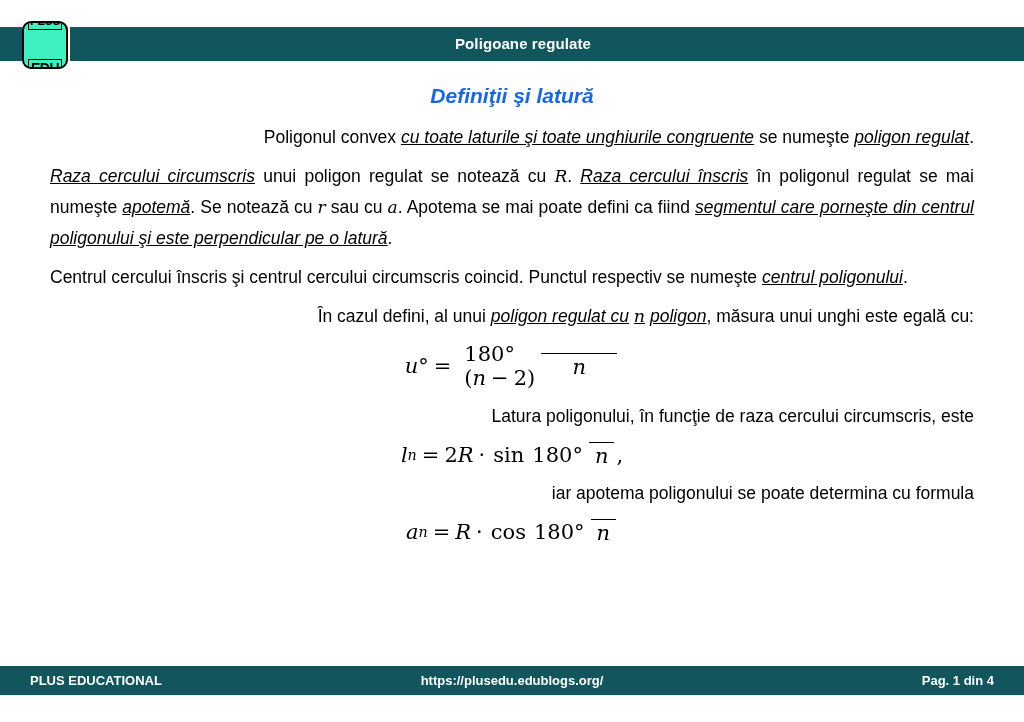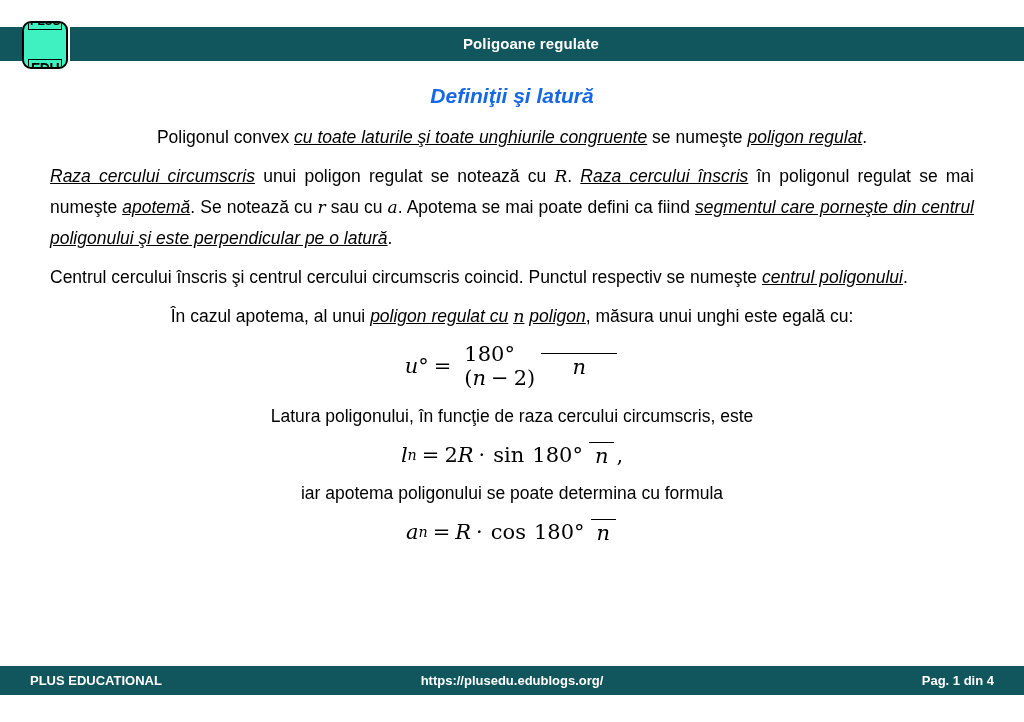--- a/index.html
+++ b/index.html
@@ -45,21 +45,20 @@
     left: 70px;
     top: 0;
     width: 906px;
     height: 34px;
     line-height: 34px;
     text-align: center;
     color: #ffffff;
     font-size: 15px;
     font-weight: bold;
     letter-spacing: 0.1px;
-    margin-left: 8px;
   }
 
   
   .logo {
     position: absolute;
     left: 22px;
     top: 21px;
     width: 46px;
     height: 48px;
     background: #3ff0c0;
@@ -105,21 +104,21 @@
     color: #1668e8;
     font-size: 21px;
     font-weight: bold;
     font-style: italic;
     margin: 6px 0 14px 0;
   }
   p.para {
     font-size: 17.5px;
     line-height: 1.77;
     margin: 0 0 8px 0;
-    text-align: center;
+    text-align: right;
   }
   p.justify {
     text-align: justify;
     text-justify: inter-word;
   }
   .defterm {
     font-style: italic;
     text-decoration: underline;
   }
   .mathvar {
@@ -223,21 +222,21 @@
 <div class="doc">
 
   <div class="doc-title">Definiţii şi latură</div>
 
   <p class="para"><span>Poligonul convex </span><span class="defterm">cu toate laturile şi toate unghiurile congruente</span><span> se numeşte </span><span class="defterm">poligon regulat</span><span>.</span></p>
 
   <p class="para justify"><span class="defterm">Raza cercului circumscris</span><span> unui poligon regulat se notează cu </span><span class="mathvar">R</span><span>. </span><span class="defterm">Raza cercului înscris</span><span> în poligonul regulat se mai numeşte </span><span class="defterm">apotemă</span><span>. Se notează cu </span><span class="mathvar">r</span><span> sau cu </span><span class="mathvar">a</span><span>. Apotema se mai poate defini ca fiind </span><span class="defterm">segmentul care porneşte din centrul poligonului şi este perpendicular pe o latură</span><span>.</span></p>
 
   <p class="para justify"><span>Centrul cercului înscris şi centrul cercului circumscris coincid. Punctul respectiv se numeşte </span><span class="defterm">centrul poligonului</span><span>.</span></p>
 
-  <p class="para"><span>În cazul apotema, al unui </span><span class="defterm">poligon regulat cu</span><span>&nbsp;</span><span class="defterm mathvar-u">n</span><span>&nbsp;</span><span class="defterm">poligon</span><span>, măsura unui unghi este egală cu:</span></p>
+  <p class="para"><span>În cazul defini, al unui </span><span class="defterm">poligon regulat cu</span><span>&nbsp;</span><span class="defterm mathvar-u">n</span><span>&nbsp;</span><span class="defterm">poligon</span><span>, măsura unui unghi este egală cu:</span></p>
 
   <div class="formula">
     <span class="it">u</span>
       <span class="up">°</span>
     <span class="op up">=</span>
     <span class="frac">
       <span class="num"><span class="up">180</span><span class="up">°</span><span class="up">(</span><span class="it">n</span><span class="up op">−</span><span class="up">2</span><span class="up">)</span></span>
       <span class="den it">n</span>
     </span>
   </div>

